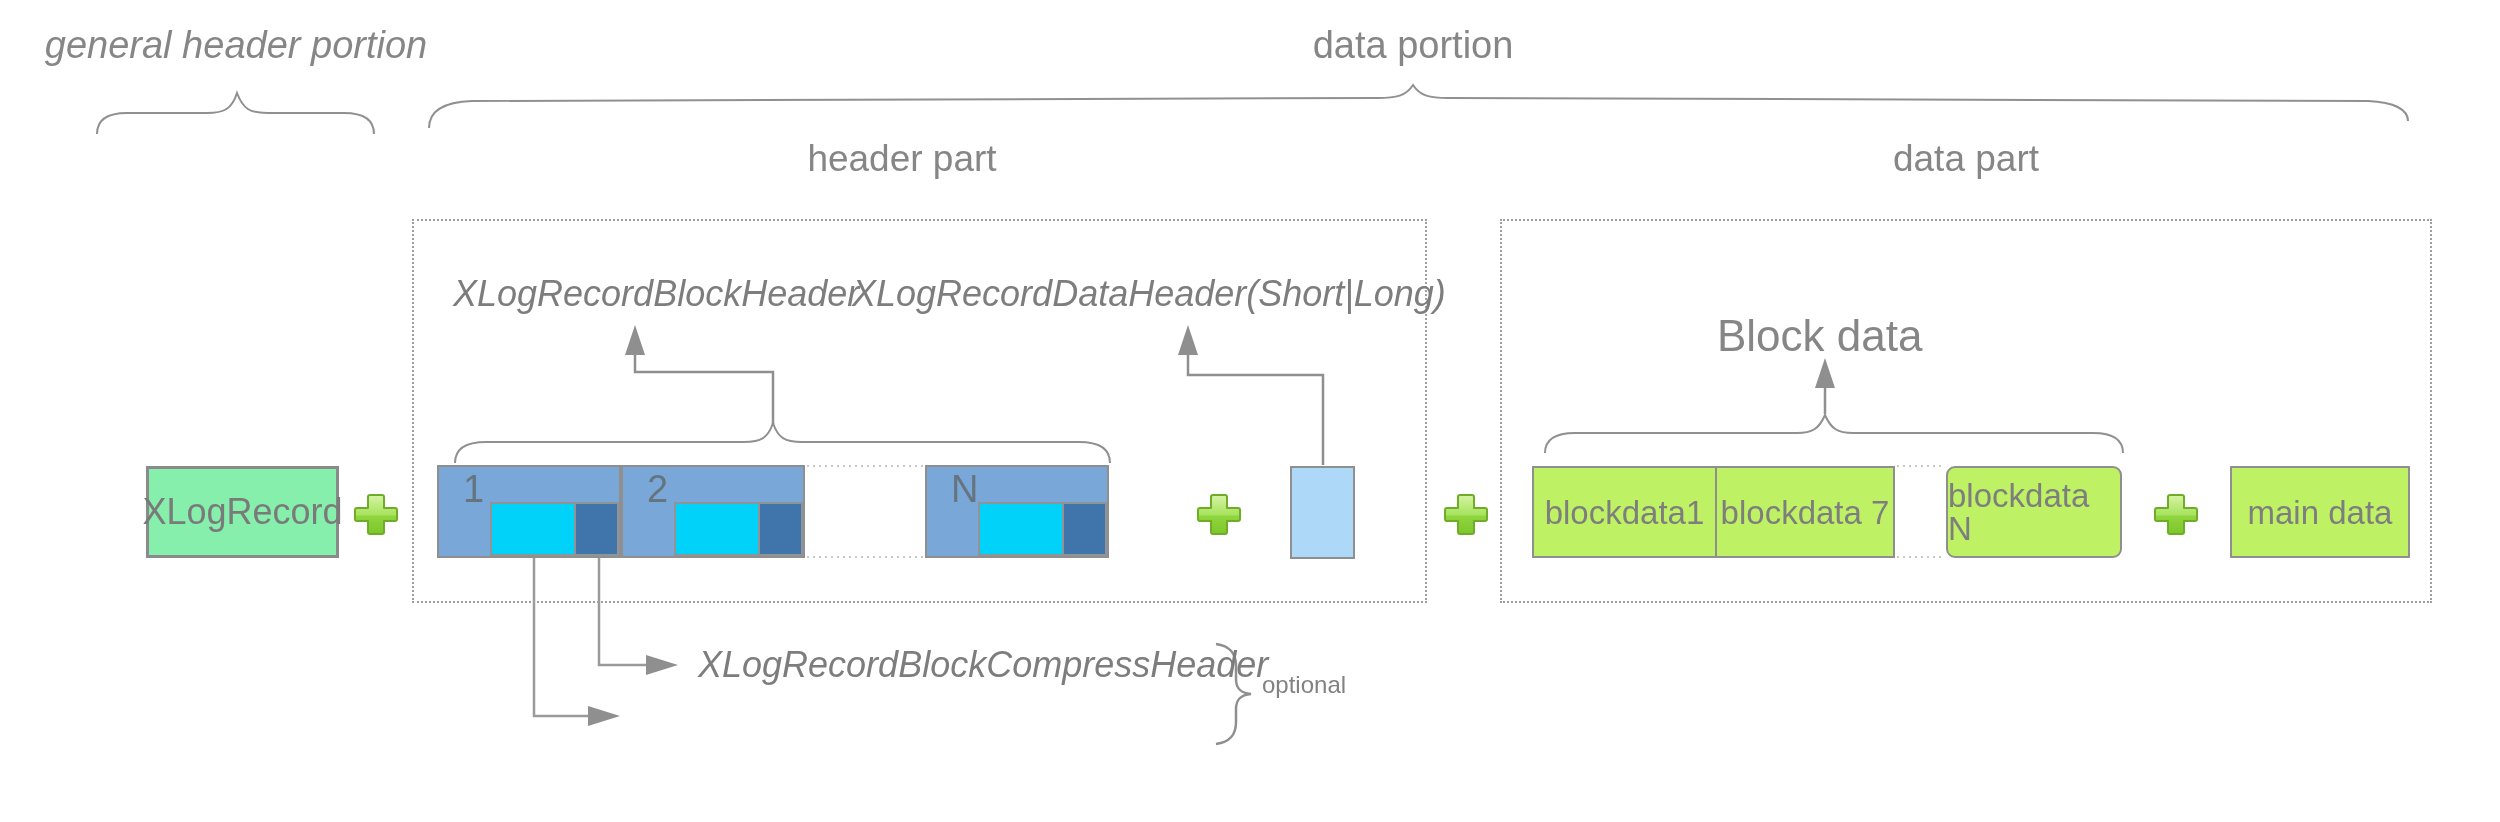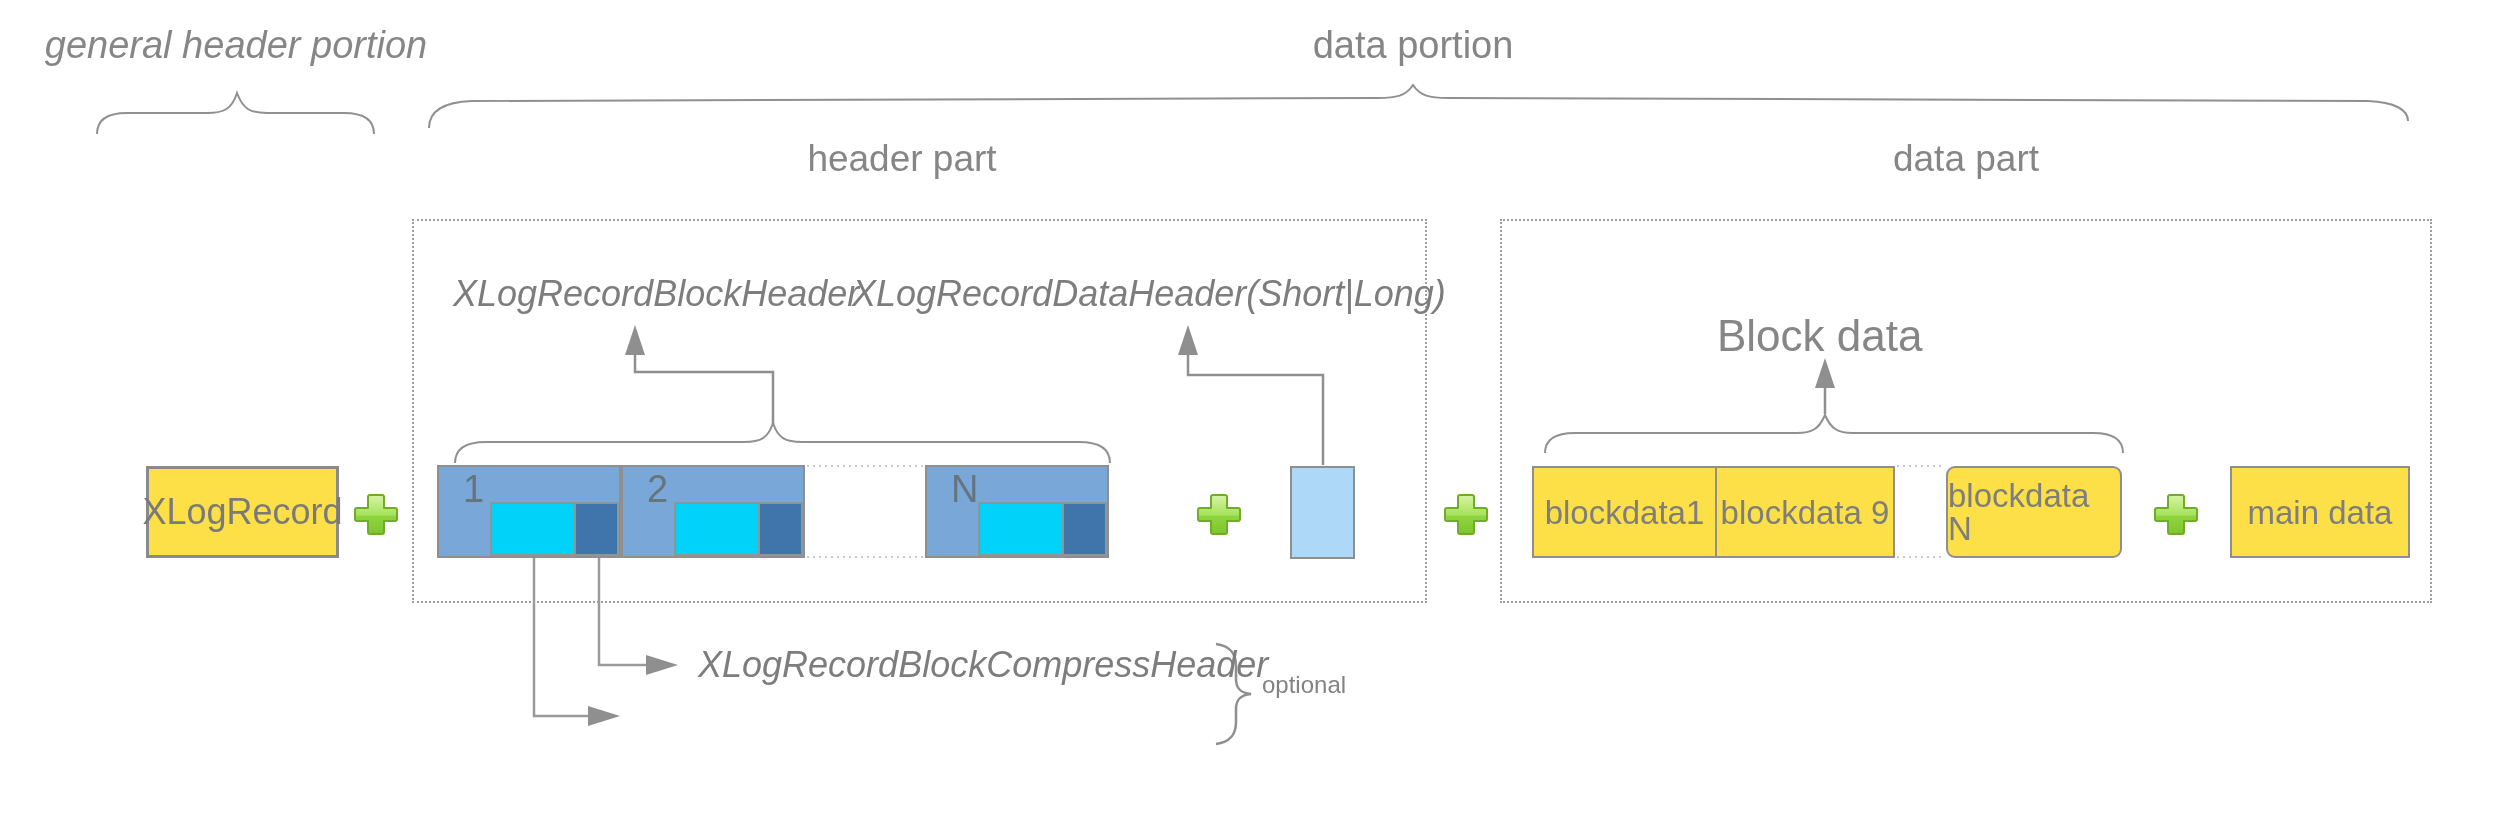--- a/index.html
+++ b/index.html
@@ -9,22 +9,22 @@
   }
   #overlay { position:absolute; left:0; top:0; width:2500px; height:822px; }
   .lbl { position:absolute; line-height:1; color:#868686; white-space:nowrap; }
   .lbl.center { text-align:center; }
   .italic { font-style:italic; color:#7d7d7d; }
   .dotted-box { position:absolute; border:2px dotted #9e9e9e; box-sizing:border-box; }
   .box {
     position:absolute; box-sizing:border-box; display:flex;
     align-items:center; justify-content:center; line-height:1;
   }
-  .xlog-box { background:#fde047; border:3px solid #8a8a8a; color:#7a7a7a; font-size:36px; }
-  .data-box { background:#fde047; border:2px solid #8f8f8f; color:#7e7e7e; font-size:33px; }
+  .xlog-box { background:#86efac; border:3px solid #8a8a8a; color:#7a7a7a; font-size:36px; }
+  .data-box { background:#bef264; border:2px solid #8f8f8f; color:#7e7e7e; font-size:33px; }
   .lightblue-box { background:#aed8f8; border:2px solid #8f8f8f; }
   .block {
     position:absolute; width:184px; height:93px; background:#79a8d8;
     border:2px solid #8f8f8f; box-sizing:border-box;
   }
   .block .num { position:absolute; left:24px; top:3px; font-size:38px; line-height:1; color:#66747f; }
   .block .inner {
     position:absolute; left:51px; top:35px; width:129px; height:54px;
     border:2px solid #8f9496; box-sizing:border-box; display:flex;
   }
@@ -120,21 +120,21 @@
       <div class="dark"></div>
     </div>
   </div>
 
   <div class="box lightblue-box" style="left:1290px; top:466px; width:65px; height:93px;"></div>
 
   <div class="box data-box" style="left:1532px; top:466px; width:185px; height:92px;">
     <span>blockdata1</span>
   </div>
   <div class="box data-box" style="left:1715px; top:466px; width:180px; height:92px;">
-    <span>blockdata 9</span>
+    <span>blockdata 7</span>
   </div>
   <div class="box data-box" style="left:1946px; top:466px; width:176px; height:92px;border-radius:9px;">
     <span>blockdata N</span>
   </div>
 
   <div class="box data-box" style="left:2230px; top:466px; width:180px; height:92px;">
     <span>main data</span>
   </div>
 
   <div class="lbl italic" style="left:698px; top:647px; font-size:36px;">XLogRecordBlockCompressHeader</div>

